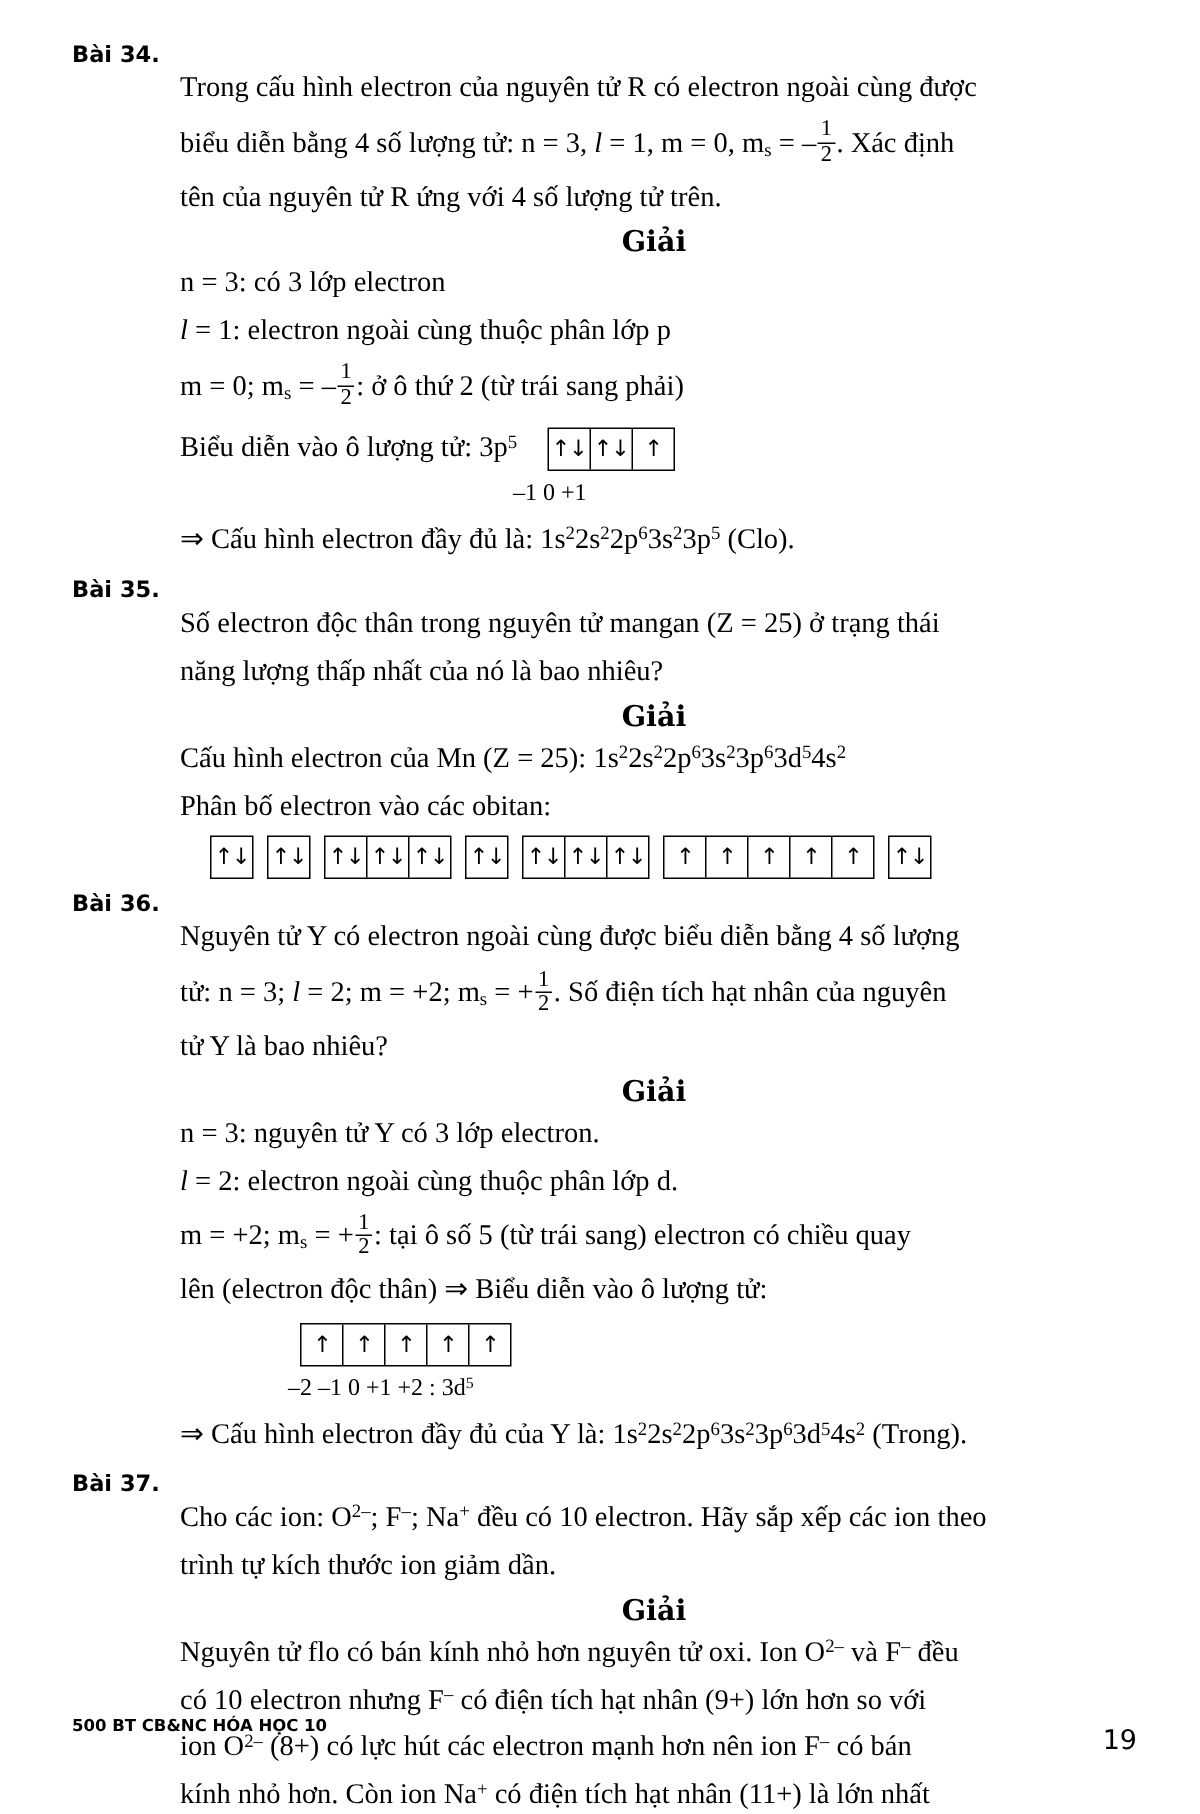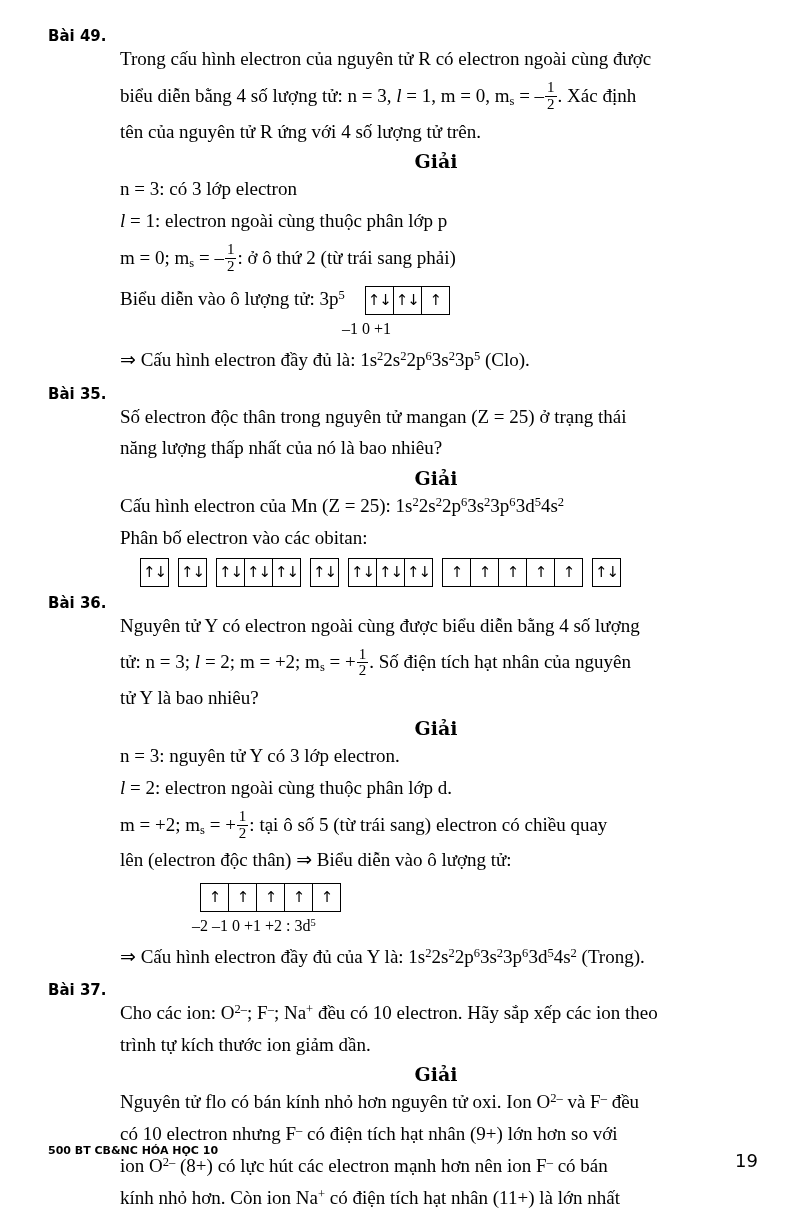--- a/index.html
+++ b/index.html
@@ -144,21 +144,21 @@
   }
   .nowrap { white-space: nowrap; }
 </style>
 </head>
 <body>
 
 <div class="page">
   <div class="content">
 
     <div class="prob">
-      <div class="prob-label">Bài 49.</div>
+      <div class="prob-label">Bài 34.</div>
       <div class="prob-body">
         <div class="line">Trong cấu hình electron của nguyên tử R có electron ngoài cùng được</div>
         <div class="line tall">
           <span>biểu diễn bằng 4 số lượng tử: n = 3, </span><span class="ital">l</span><span> = 1, m = 0, m</span><sub>s</sub><span> = –</span><span class="frac"><span class="num">1</span><span class="den">2</span></span><span>. Xác định</span>
         </div>
         <div class="line">tên của nguyên tử R ứng với 4 số lượng tử trên.</div>
       </div>
     </div>
 
     <div class="giai">Giải</div>

